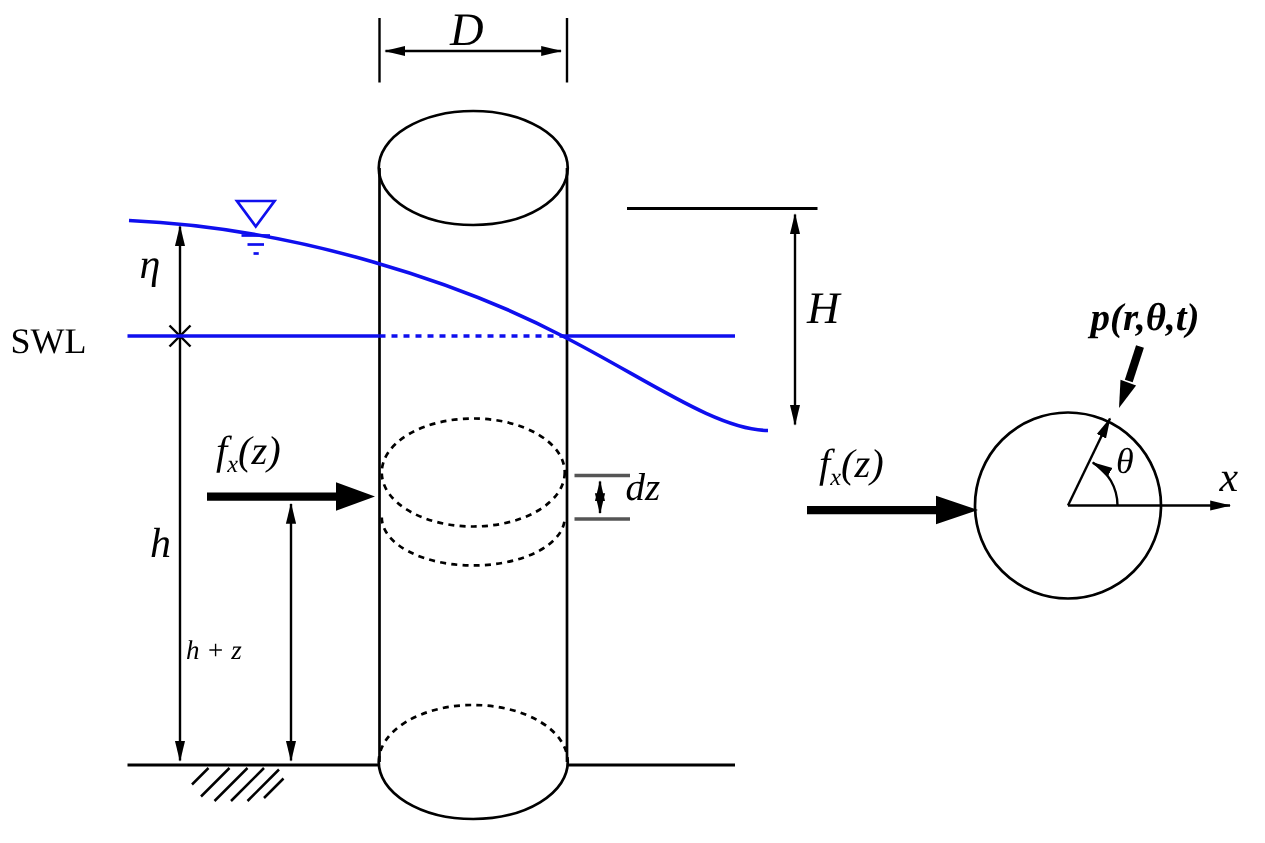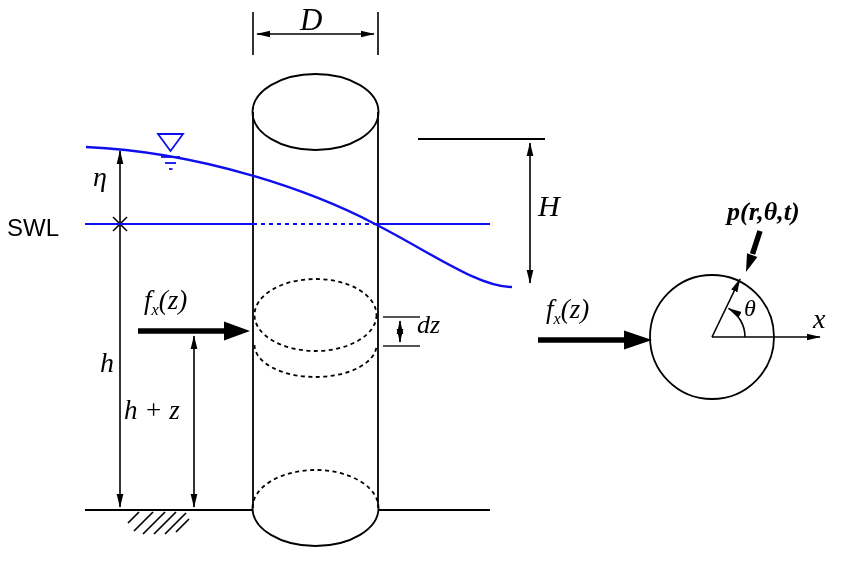--- a/index.html
+++ b/index.html
@@ -7,21 +7,21 @@
     position:relative;width:843px;height:562px;
     background:var(--background,#ffffff);
     font-family:"Liberation Serif", serif;
     overflow:hidden;
   }
   .stage > svg{position:absolute;left:0;top:0;}
   .label{
     position:absolute;font-style:italic;color:var(--ink,#000);
     line-height:1;white-space:nowrap;
   }
-  .label.sans{font-family:Liberation Sans, sans-serif;font-style:normal;}
+  .label.sans{font-family:Liberation Serif, serif;font-style:normal;}
   .label sub{font-size:.6em;font-style:italic;vertical-align:-0.35em;}
   
   .ink{stroke:var(--ink,#000);}
   .water{stroke:var(--water,#0000ee);}
   .nofill{fill:none;}
   .inkfill{fill:var(--ink,#000);stroke:none;}
   .gray{stroke:var(--tick_gray,#555);}
 </style>
 </head>
 <body>
@@ -127,21 +127,21 @@
   <div class="label" style="left:300px;top:4px;font-size:31px;">D</div>
 
   <div class="label" style="left:93px;top:163px;font-size:28px;">η</div>
 
   <div class="label sans" style="left:7px;top:216px;font-size:24px;">SWL</div>
 
   <div class="label" style="left:144px;top:287px;font-size:27px;"><span>f</span><sub>x</sub><span>(z)</span></div>
 
   <div class="label" style="left:100px;top:349px;font-size:28px;">h</div>
 
-  <div class="label" style="left:124px;top:397px;font-size:27px;">h + z</div>
+  <div class="label" style="left:124px;top:424px;font-size:18px;">h + z</div>
 
   <div class="label" style="left:417px;top:312px;font-size:26px;text-align:center;">dz</div>
 
   <div class="label" style="left:538px;top:191px;font-size:30px;">H</div>
 
   <div class="label" style="left:546px;top:296px;font-size:27px;"><span>f</span><sub>x</sub><span>(z)</span></div>
 
   <div class="label" style="left:727px;top:199px;font-size:26px;font-weight:bold;">p(r,θ,t)</div>
 
   <div class="label" style="left:744px;top:296px;font-size:24px;">θ</div>

